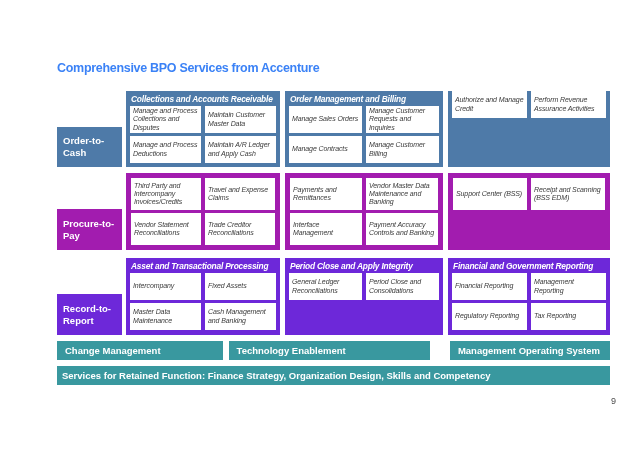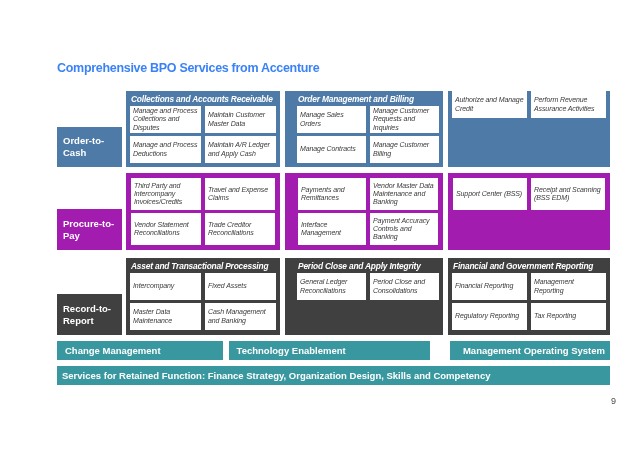--- a/index.html
+++ b/index.html
@@ -16,25 +16,25 @@
   .r1 { height:76px; margin-bottom:6px; }
   .r2 { height:77px; margin-bottom:8px; }
   .r3 { height:77px; }
   .rlabel {
     width:65px; margin-right:4px; box-sizing:border-box;
     color:#ffffff; font-weight:bold; font-size:9.5px; line-height:1.25;
     display:flex; align-items:center; padding-left:6px; padding-right:4px;margin-top:36px;
   }
   .panel { box-sizing:border-box;font-style:italic; }
   .p1 { width:154px; margin-right:5px; }
-  .p2 { width:158px; margin-right:5px;padding-left:8px; }
+  .p2 { width:158px; margin-right:5px; }
   .p3 { width:162px; }
   .bg-blue   { background:#4e7aa8; }
   .bg-orange { background:#a21caf; }
-  .bg-maroon { background:#404040; }
+  .bg-maroon { background:#6d28d9; }
   .phead {
     height:15px; box-sizing:border-box; padding:3px 5px 0 5px;
     color:#ffffff; font-weight:bold; font-size:8.4px; letter-spacing:-0.2px;
     white-space:nowrap; overflow:hidden;
   }
   .cells {
     display:grid; grid-template-columns:1fr 1fr; gap:3px 4px;
   }
   .r1 .cells { padding:0 4px 4px 4px; grid-auto-rows:27px; }
   .r3 .cells { padding:0 4px 5px 4px; grid-auto-rows:27px; }
@@ -46,21 +46,21 @@
     display:flex; align-items:center;
   }
   .bars { position:absolute; left:57px; top:341px; width:553px; display:flex; }
   .bar {
     height:19px; line-height:19px; box-sizing:border-box; padding-left:8px;
     background:#39989f; color:#ffffff; font-weight:bold; font-size:9.5px;
     white-space:nowrap; overflow:hidden;
   }
   .bar-1 { width:180px; margin-right:6px; }
   .bar-2 { width:219px; margin-right:20px; }
-  .bar-3 { width:174px;text-align:center; }
+  .bar-3 { width:174px; }
   .fullbar {
     position:absolute; left:57px; top:366px; width:553px; height:19px;
     line-height:19px; box-sizing:border-box; padding-left:5px;
     background:#39989f; color:#ffffff; font-weight:bold; font-size:9.5px;
     white-space:nowrap; overflow:hidden;
   }
   .pagenum {
     position:absolute; left:611px; top:396px;
     font-size:9px; color:#4a4a4a;
   }

